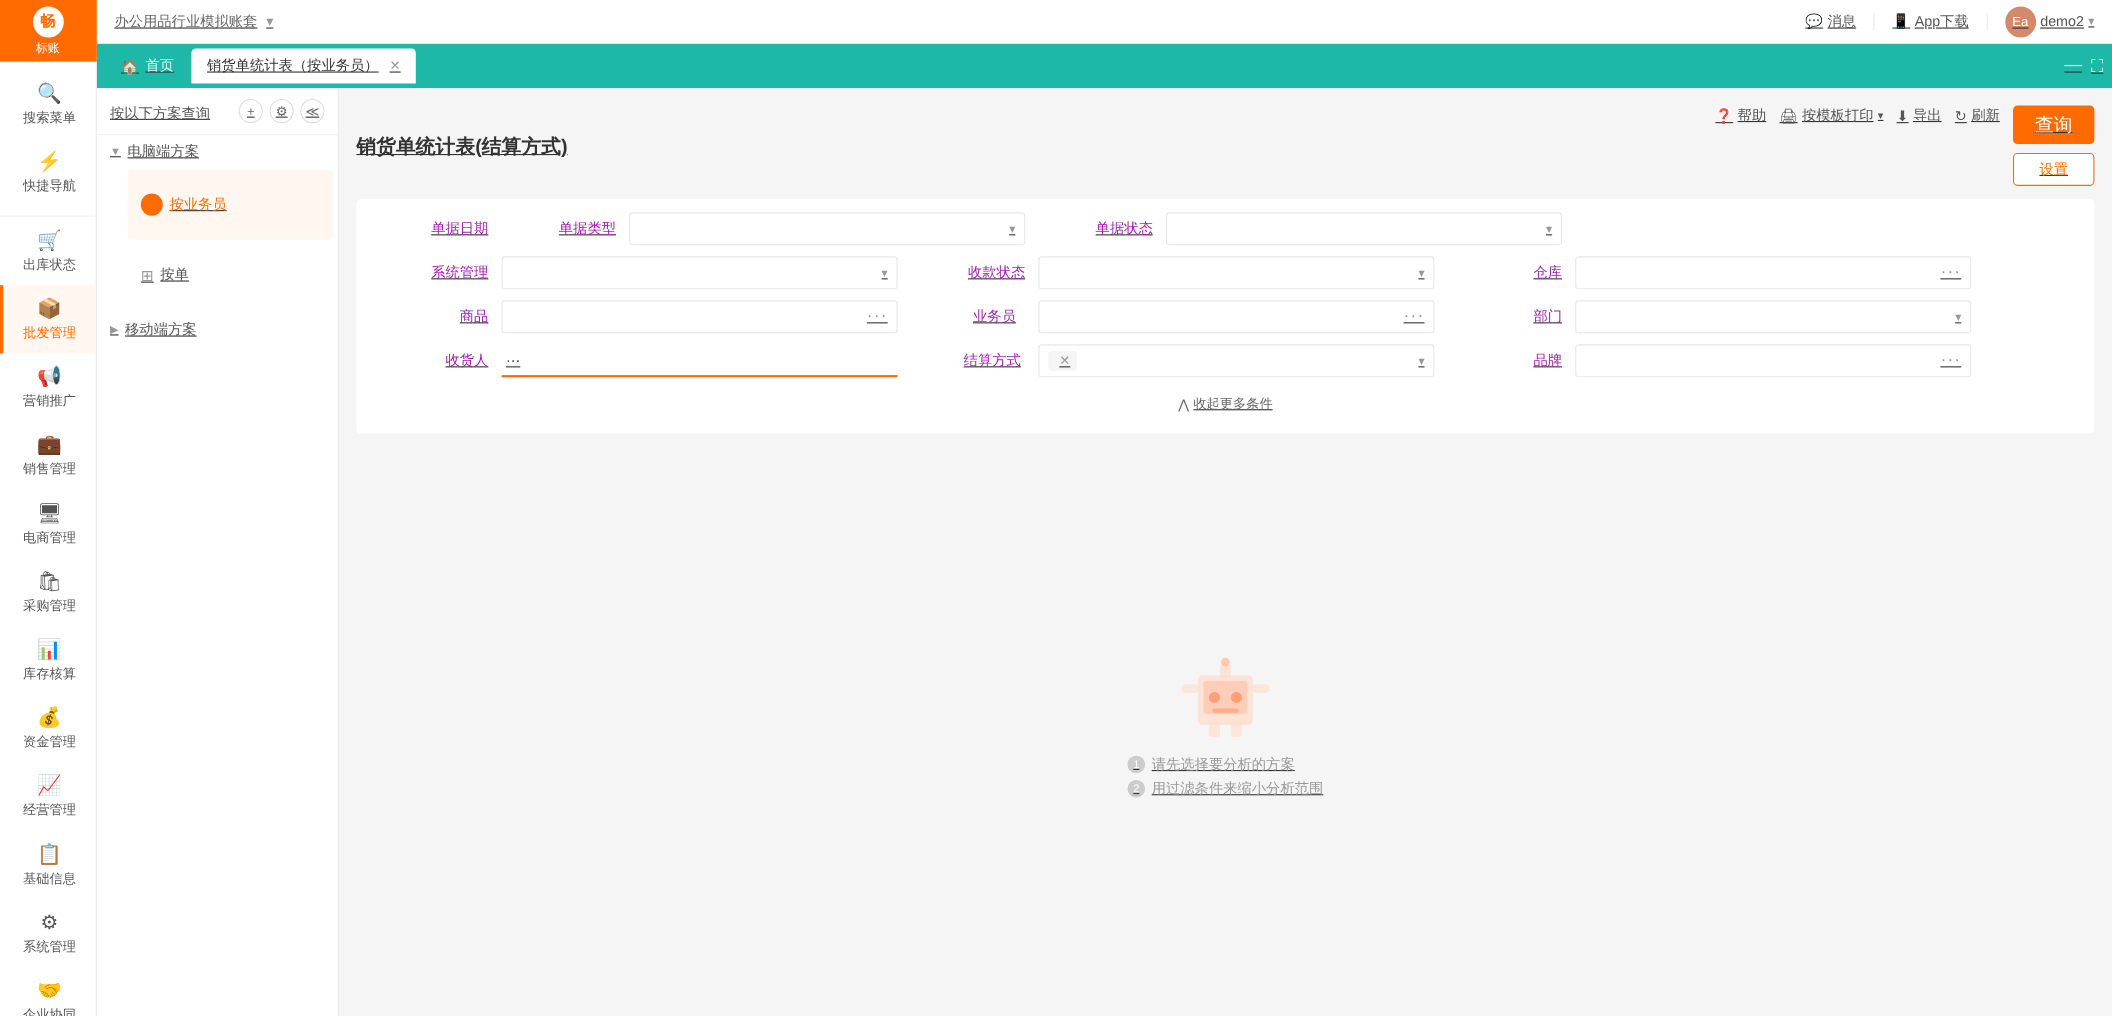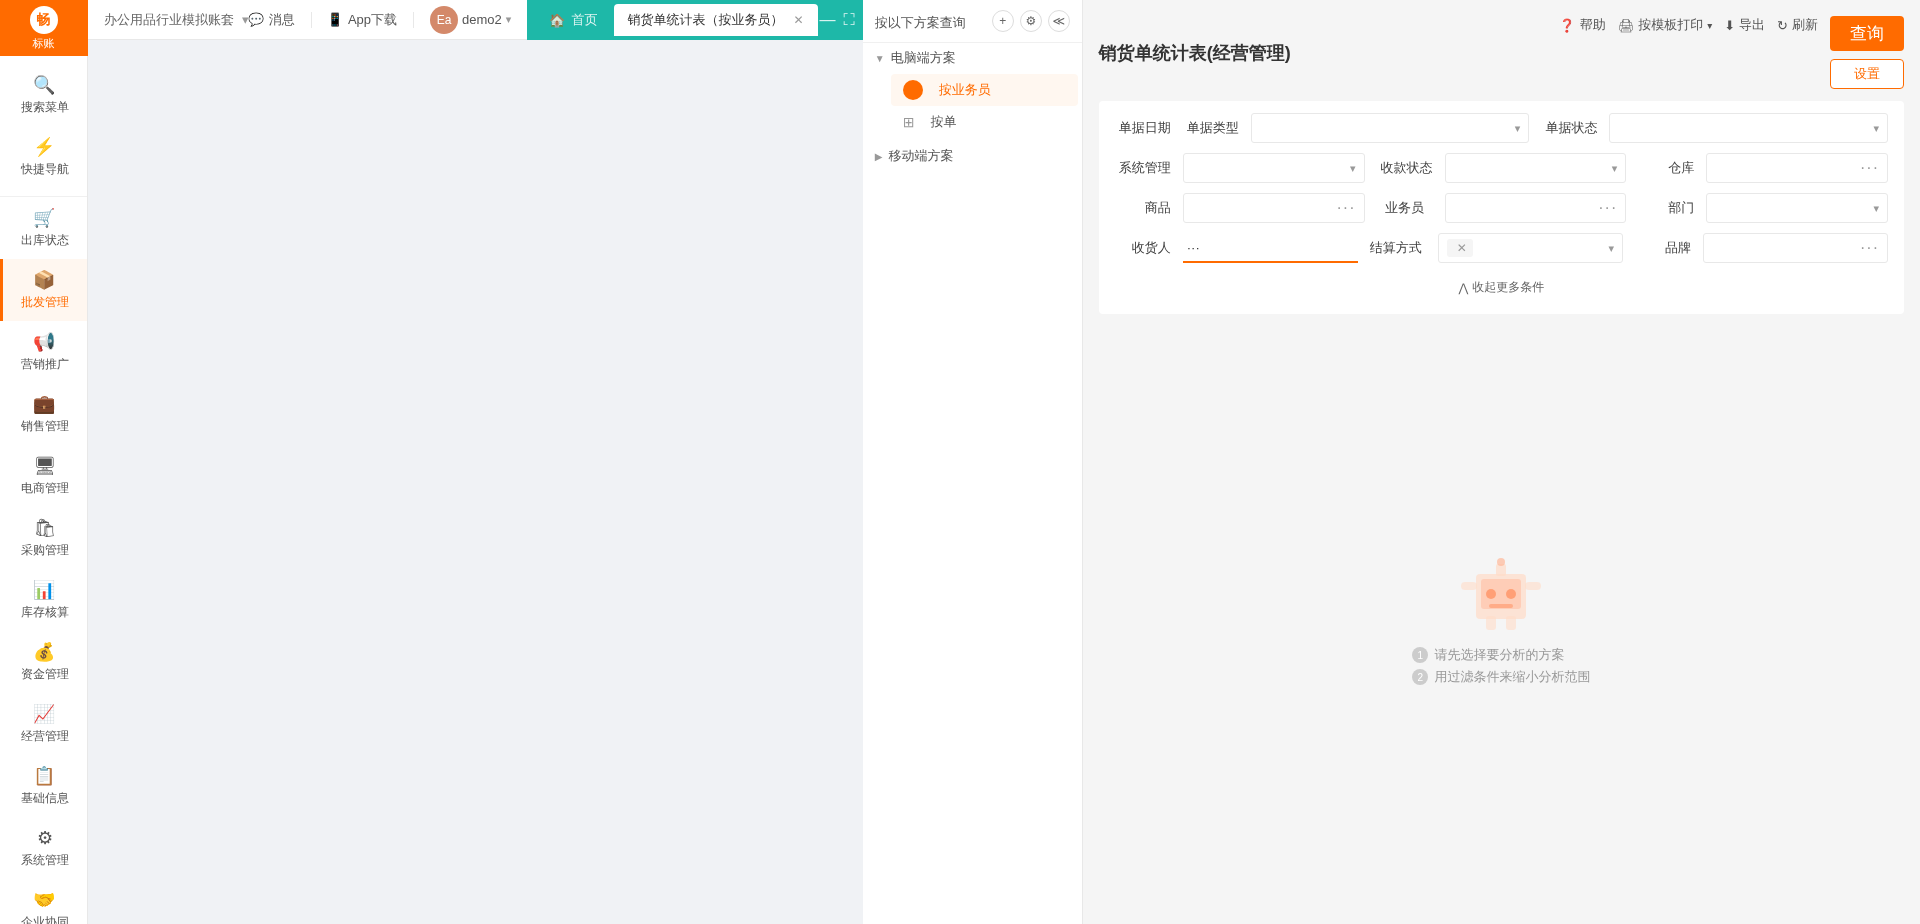--- a/index.html
+++ b/index.html
@@ -9,21 +9,21 @@
     .sidebar { width: 88px; background: #fff; display: flex; flex-direction: column; align-items: center; border-right: 1px solid #e8e8e8; flex-shrink: 0; }
     .sidebar-logo { width: 88px; height: 56px; background: #ff6b00; display: flex; flex-direction: column; align-items: center; justify-content: center; color: #fff; font-size: 11px; cursor: pointer; }
     .sidebar-logo .logo-icon { width: 28px; height: 28px; background: #fff; border-radius: 50%; display: flex; align-items: center; justify-content: center; margin-bottom: 2px; }
     .sidebar-logo .logo-icon span { color: #ff6b00; font-size: 14px; font-weight: bold; }
     .sidebar-nav { flex: 1; width: 100%; overflow-y: auto; }
     .sidebar-item { display: flex; flex-direction: column; align-items: center; padding: 10px 4px; cursor: pointer; color: #555; font-size: 12px; border-left: 3px solid transparent; }
     .sidebar-item.active { background: #fff7f0; color: #ff6b00; border-left-color: #ff6b00; }
     .sidebar-item .s-icon { font-size: 18px; margin-bottom: 3px; }
 
     
-    .main { flex: 1; display: flex; flex-direction: row; overflow: hidden; }
+    .main { flex: 1; display: flex; flex-direction: column; overflow: hidden; text-decoration: underline; }
 
     
     .topbar { height: 40px; background: #fff; border-bottom: 1px solid #e8e8e8; display: flex; align-items: center; justify-content: space-between; padding: 0 16px; flex-shrink: 0; }
     .topbar-left { display: flex; align-items: center; gap: 8px; font-size: 13px; color: #666; }
     .topbar-right { display: flex; align-items: center; gap: 16px; font-size: 13px; color: #555; }
     .topbar-right .item { display: flex; align-items: center; gap: 4px; cursor: pointer; }
     .avatar { width: 28px; height: 28px; border-radius: 50%; background: #d4896a; display: flex; align-items: center; justify-content: center; color: #fff; font-size: 12px; }
 
     
     .tabbar { height: 40px; background: #1eb8a8; display: flex; align-items: center; padding: 0 8px; gap: 0; flex-shrink: 0; }
@@ -38,40 +38,40 @@
     .content { flex: 1; display: flex; overflow: hidden; background: #f5f5f5; }
 
     
     .left-panel { width: 220px; background: #fff; border-right: 1px solid #e8e8e8; padding: 0; flex-shrink: 0; }
     .left-panel-header { padding: 10px 12px; display: flex; align-items: flex-end; justify-content: space-between; border-bottom: 1px solid #f0f0f0; font-size: 13px; color: #555; }
     .left-panel-header .actions { display: flex; gap: 6px; align-items: center; }
     .left-panel-header .action-btn { width: 22px; height: 22px; border-radius: 50%; border: 1px solid #ddd; display: flex; align-items: center; justify-content: center; cursor: pointer; font-size: 12px; color: #666; }
     .tree-item { padding: 6px 12px; display: flex; align-items: center; gap: 6px; cursor: pointer; font-size: 13px; color: #555; }
     .tree-item .arrow { font-size: 10px; color: #999; }
     .tree-sub { padding-left: 24px; }
-    .tree-sub-item { padding: 6px 12px; display: flex; align-items: center; gap: 16px; cursor: pointer; font-size: 13px; color: #555; border-radius: 4px; margin: 1px 4px; }
+    .tree-sub-item { padding: 22px 12px; display: flex; align-items: center; gap: 6px; cursor: pointer; font-size: 13px; color: #555; border-radius: 4px; margin: 1px 4px; }
     .tree-sub-item.active { background: #fff7f0; color: #ff6b00; }
     .orange-dot { width: 20px; height: 20px; border-radius: 50%; background: #ff6b00; display: flex; align-items: center; justify-content: center; color: #fff; font-size: 10px; flex-shrink: 0; }
 
     
     .right-panel { flex: 1; display: flex; flex-direction: column; overflow: hidden; padding: 16px; gap: 12px; }
 
     
     .page-title-bar { display: flex; align-items: center; justify-content: space-between; }
     .page-title { font-size: 18px; font-weight: 600; color: #333; }
     .page-actions { display: flex; align-items: center; gap: 12px; }
     .page-action-btn { display: flex; align-items: center; gap: 4px; font-size: 13px; color: #555; cursor: pointer; }
     .btn-primary { background: #ff6b00; color: #fff; border: none; border-radius: 4px; padding: 6px 20px; font-size: 17px; cursor: pointer; }
     .btn-setting { background: #fff; color: #ff6b00; border: 1px solid #ff6b00; border-radius: 4px; padding: 5px 16px; font-size: 13px; cursor: pointer; margin-top: 4px; }
 
     
     .filter-area { background: #fff; border-radius: 4px; padding: 12px 16px; }
     .filter-row { display: flex; align-items: center; gap: 12px; margin-bottom: 10px; }
     .filter-row:last-child { margin-bottom: 0; }
-    .filter-label { font-size: 13px; color: #404040; white-space: nowrap; min-width: 56px; text-align: right; }
+    .filter-label { font-size: 13px; color: #a21caf; white-space: nowrap; min-width: 56px; text-align: right; margin-left: 48px; }
     .filter-value { flex: 1; display: flex; align-items: center; }
 
     
     .date-filter { display: flex; align-items: center; gap: 6px; }
     .date-btn { padding: 3px 8px; border: 1px solid #e8e8e8; border-radius: 3px; font-size: 12px; color: #666; cursor: pointer; background: #fff; }
     .date-btn.active { background: #ff6b00; color: #fff; border-color: #ff6b00; border-radius: 12px; }
     .date-range { font-size: 12px; color: #999; margin-left: 6px; }
 
     
     .select-field { flex: 1; height: 30px; border: 1px solid #e8e8e8; border-radius: 3px; display: flex; align-items: center; justify-content: space-between; padding: 0 8px; cursor: pointer; background: #fff; }
@@ -239,21 +239,21 @@
 
       <div class="tree-item" style="margin-top:4px;">
         <span class="arrow">▶</span>
         <span>移动端方案</span>
       </div>
     </div>
 
     <div class="right-panel">
 
       <div class="page-title-bar">
-        <span class="page-title">销货单统计表(经营管理)</span>
+        <span class="page-title">销货单统计表(结算方式)</span>
         <div style="display:flex;align-items:flex-start;gap:12px;">
           <div class="page-actions">
             <div class="page-action-btn">
               <span>❓</span>
               <span>帮助</span>
             </div>
             <div class="page-action-btn">
               <span>🖨</span>
               <span>按模板打印</span>
               <span style="font-size:10px;">▾</span>

